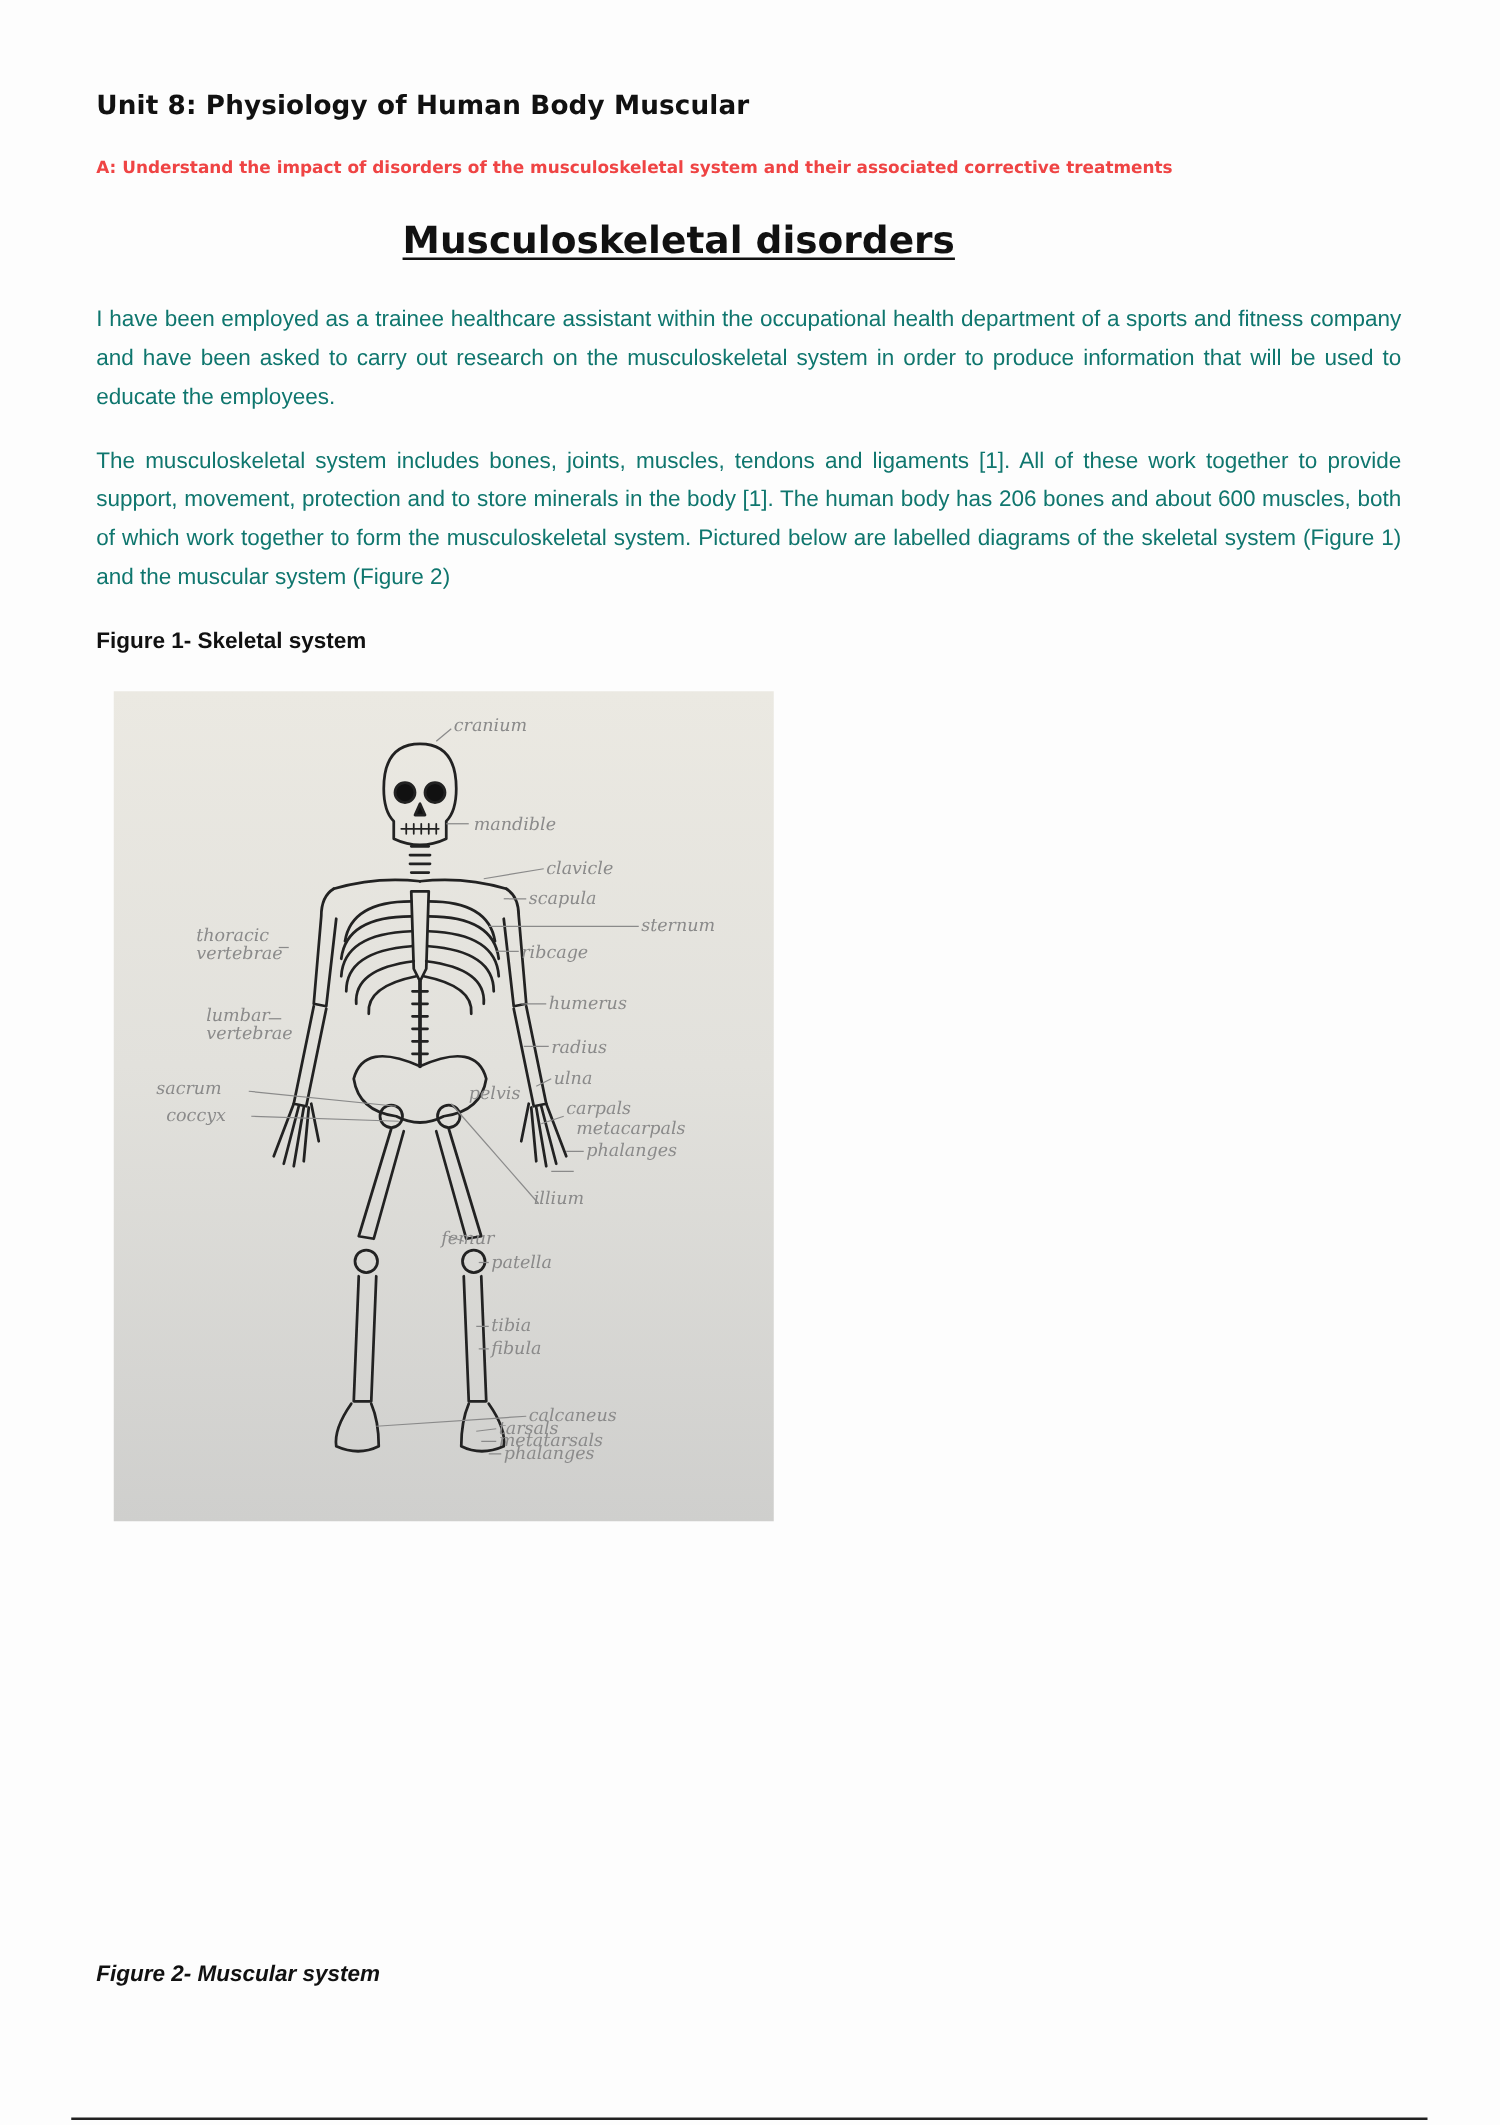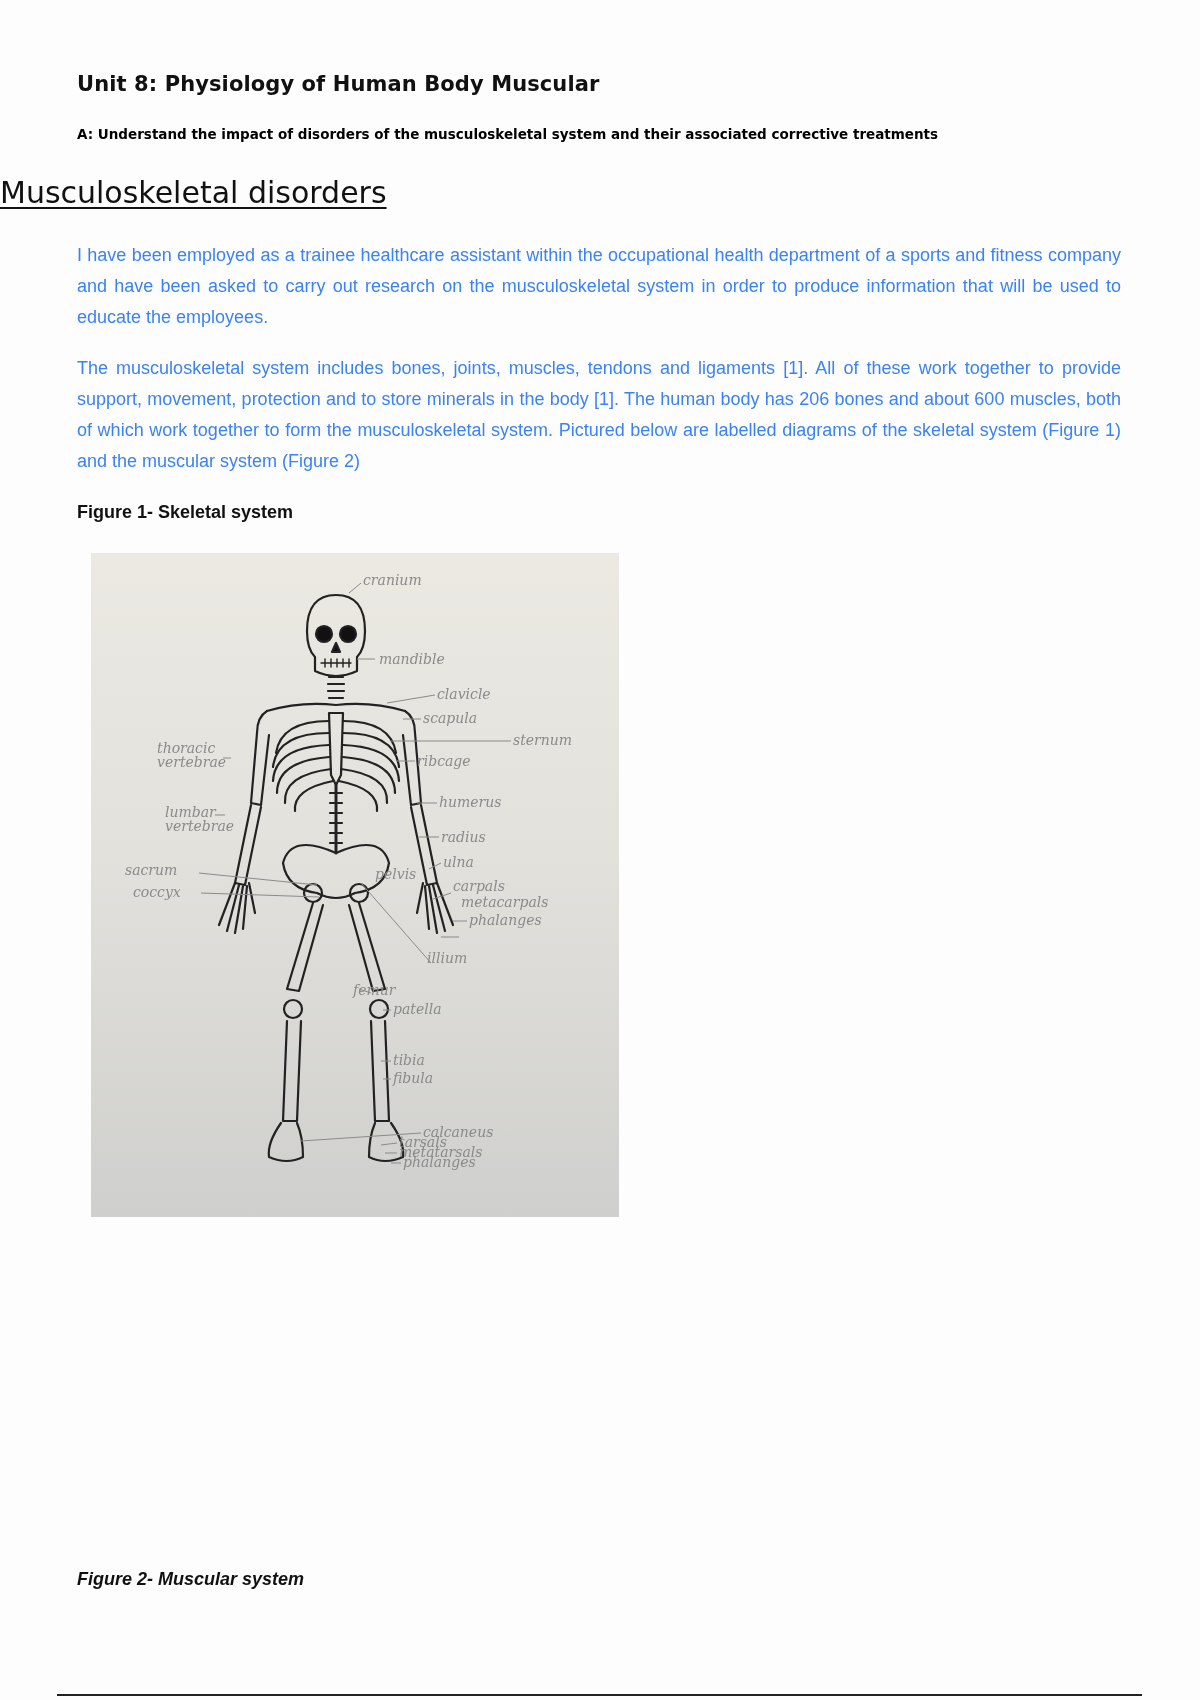--- a/index.html
+++ b/index.html
@@ -12,35 +12,35 @@
     }
     .unit-title {
       position: absolute; left: 77px; top: 72px;
       font-family: "DejaVu Sans", sans-serif;
       font-weight: bold; font-size: 21px; color: #111;
       letter-spacing: 0.1px;
     }
     .objective {
       position: absolute; left: 77px; top: 126px;
       font-family: "DejaVu Sans", sans-serif;
-      font-weight: bold; font-size: 13.5px; color: #000000;
+      font-weight: bold; font-size: 13.5px; color: #ef4444;
       white-space: nowrap;
       text-align: center;
     }
     .doc-title {
       position: absolute; left: 0; width: 1086px; top: 175px;
-      text-align: left;
+      text-align: center;
       font-family: "DejaVu Sans", sans-serif;
-      font-weight: normal; font-size: 30px; color: #111;
+      font-weight: bold; font-size: 30px; color: #111;
     }
     .doc-title span { text-decoration: underline; text-underline-offset: 4px; text-decoration-thickness: 2px; }
     .para {
       position: absolute; left: 77px; width: 1044px;
       font-family: "Liberation Sans", sans-serif;
-      font-size: 18px; line-height: 31px; color: #3b82f6;
+      font-size: 18px; line-height: 31px; color: #0f766e;
       text-align: justify; margin: 0;
     }
     .para1 { top: 240px; }
     .para2 { top: 353px; }
     .fig-caption {
       position: absolute; left: 77px;
       font-family: "Liberation Sans", sans-serif;
       font-weight: bold; font-size: 18px; color: #111;
     }
     .fig1-caption { top: 502px; }

